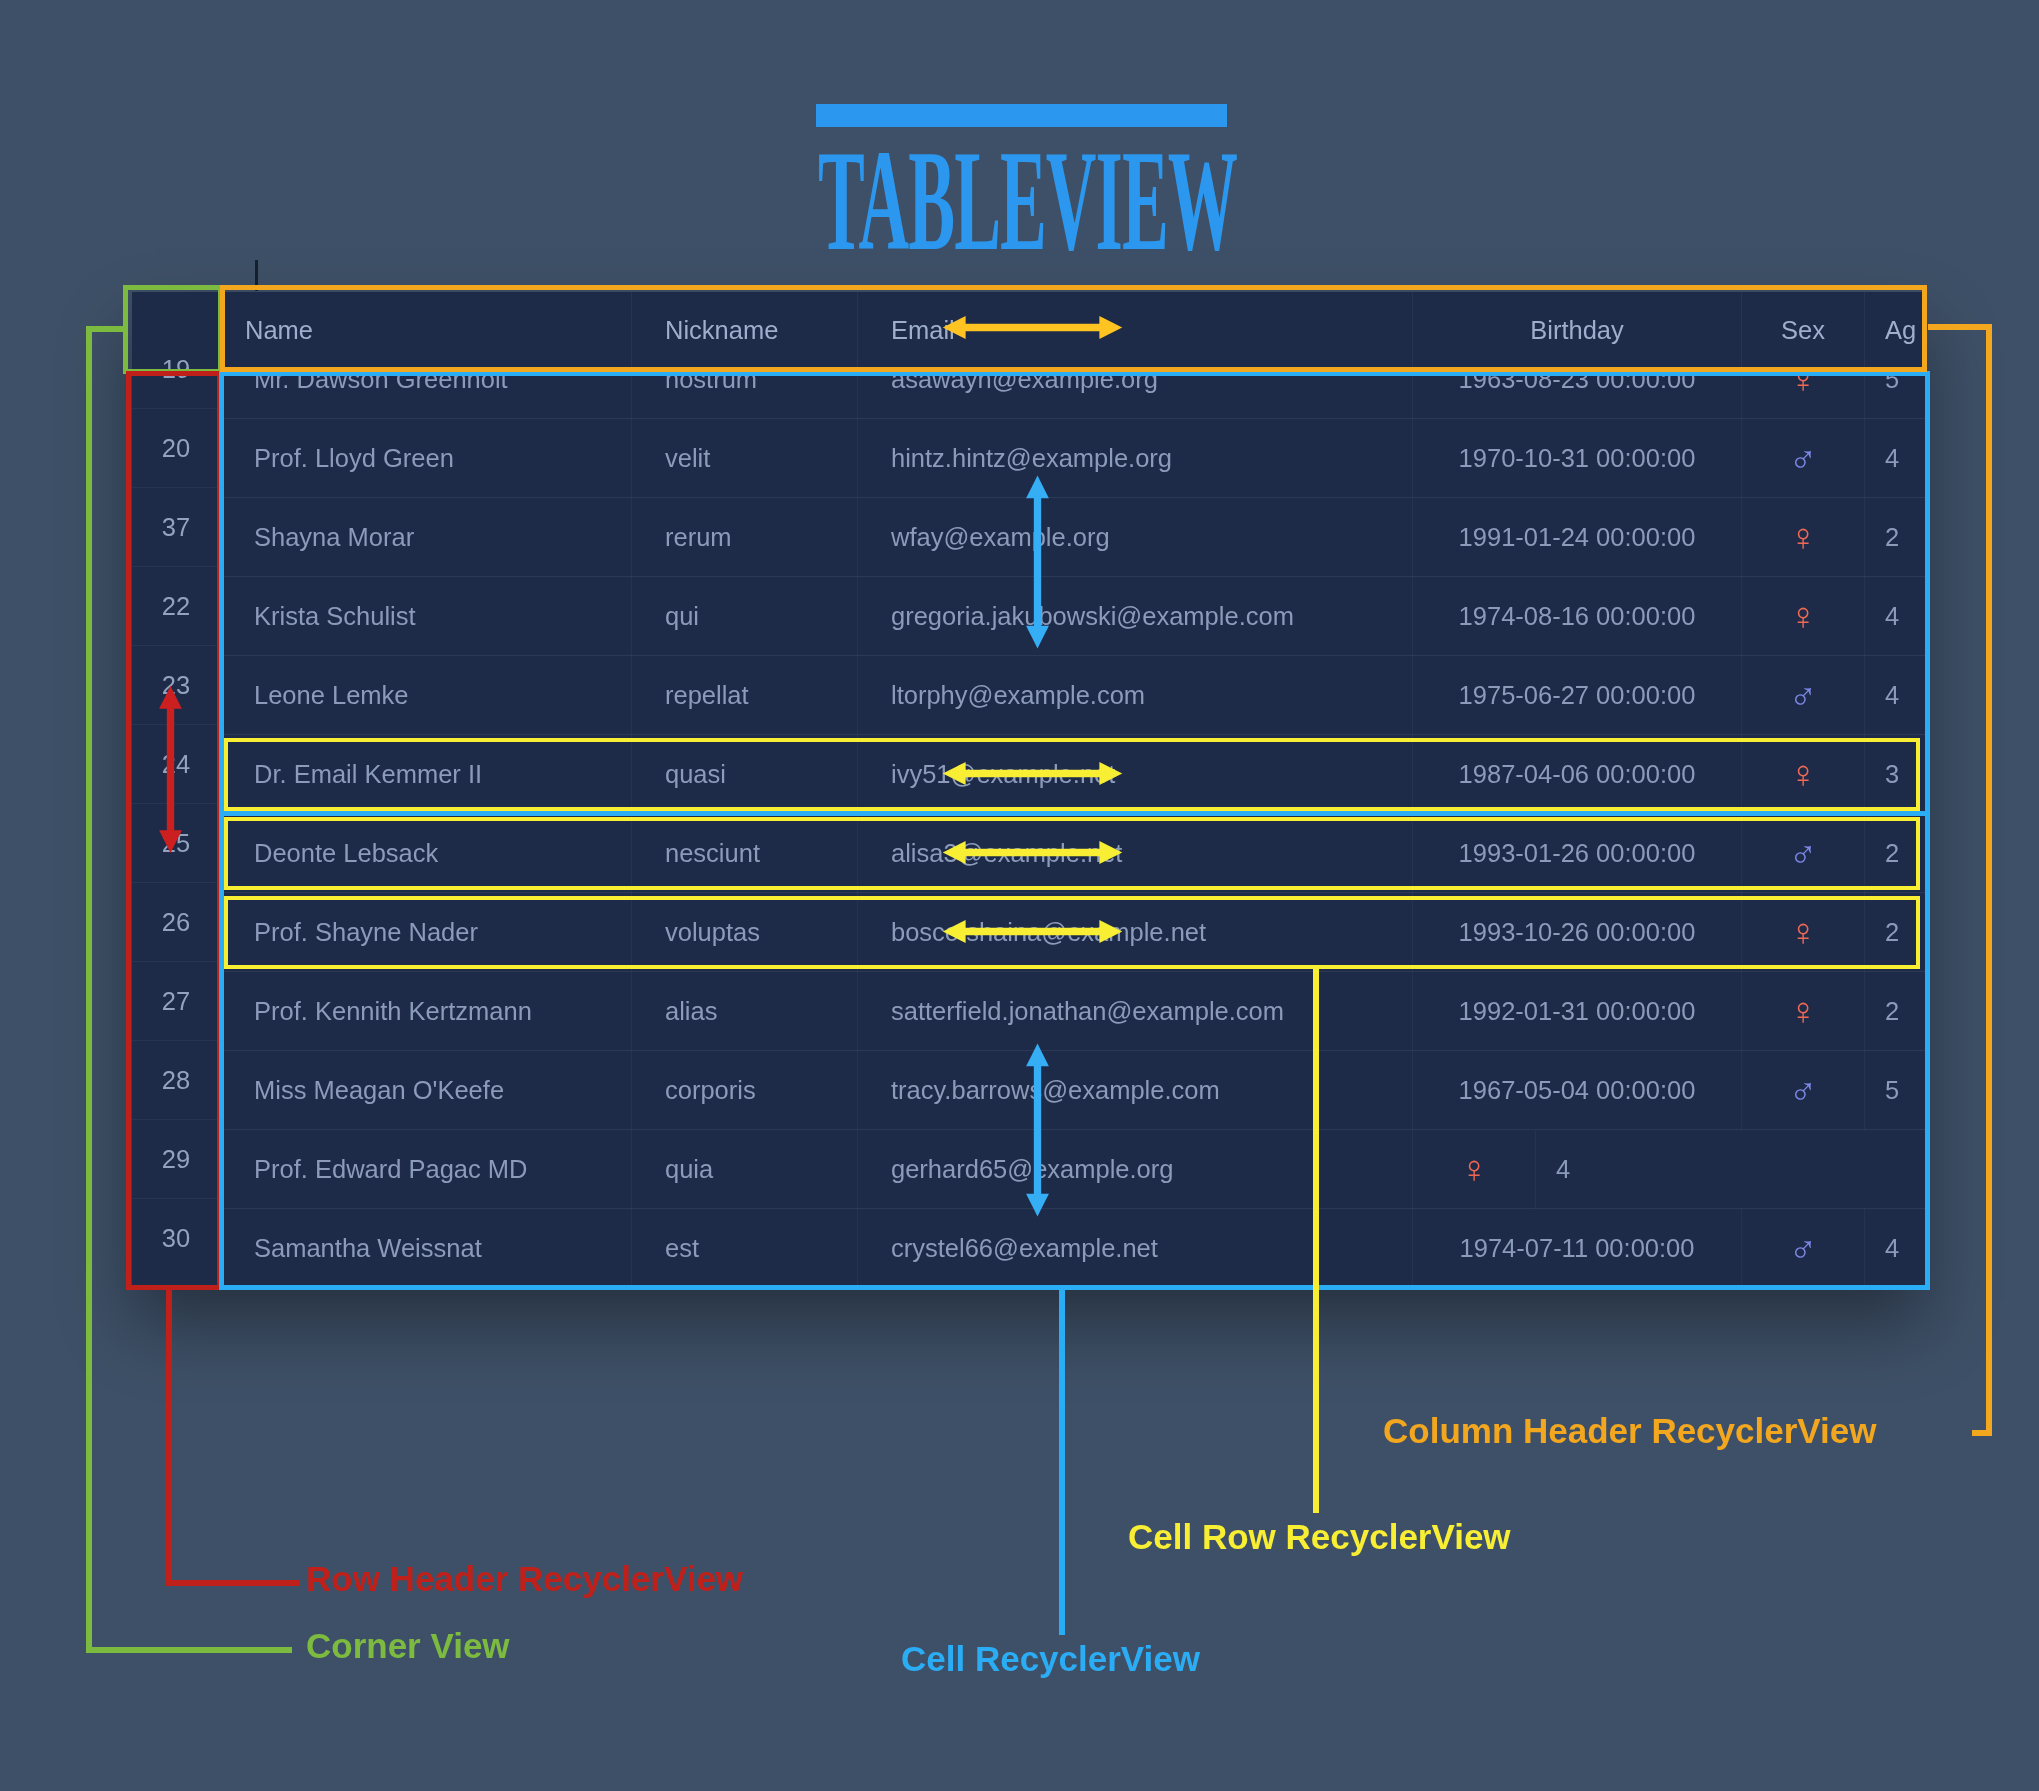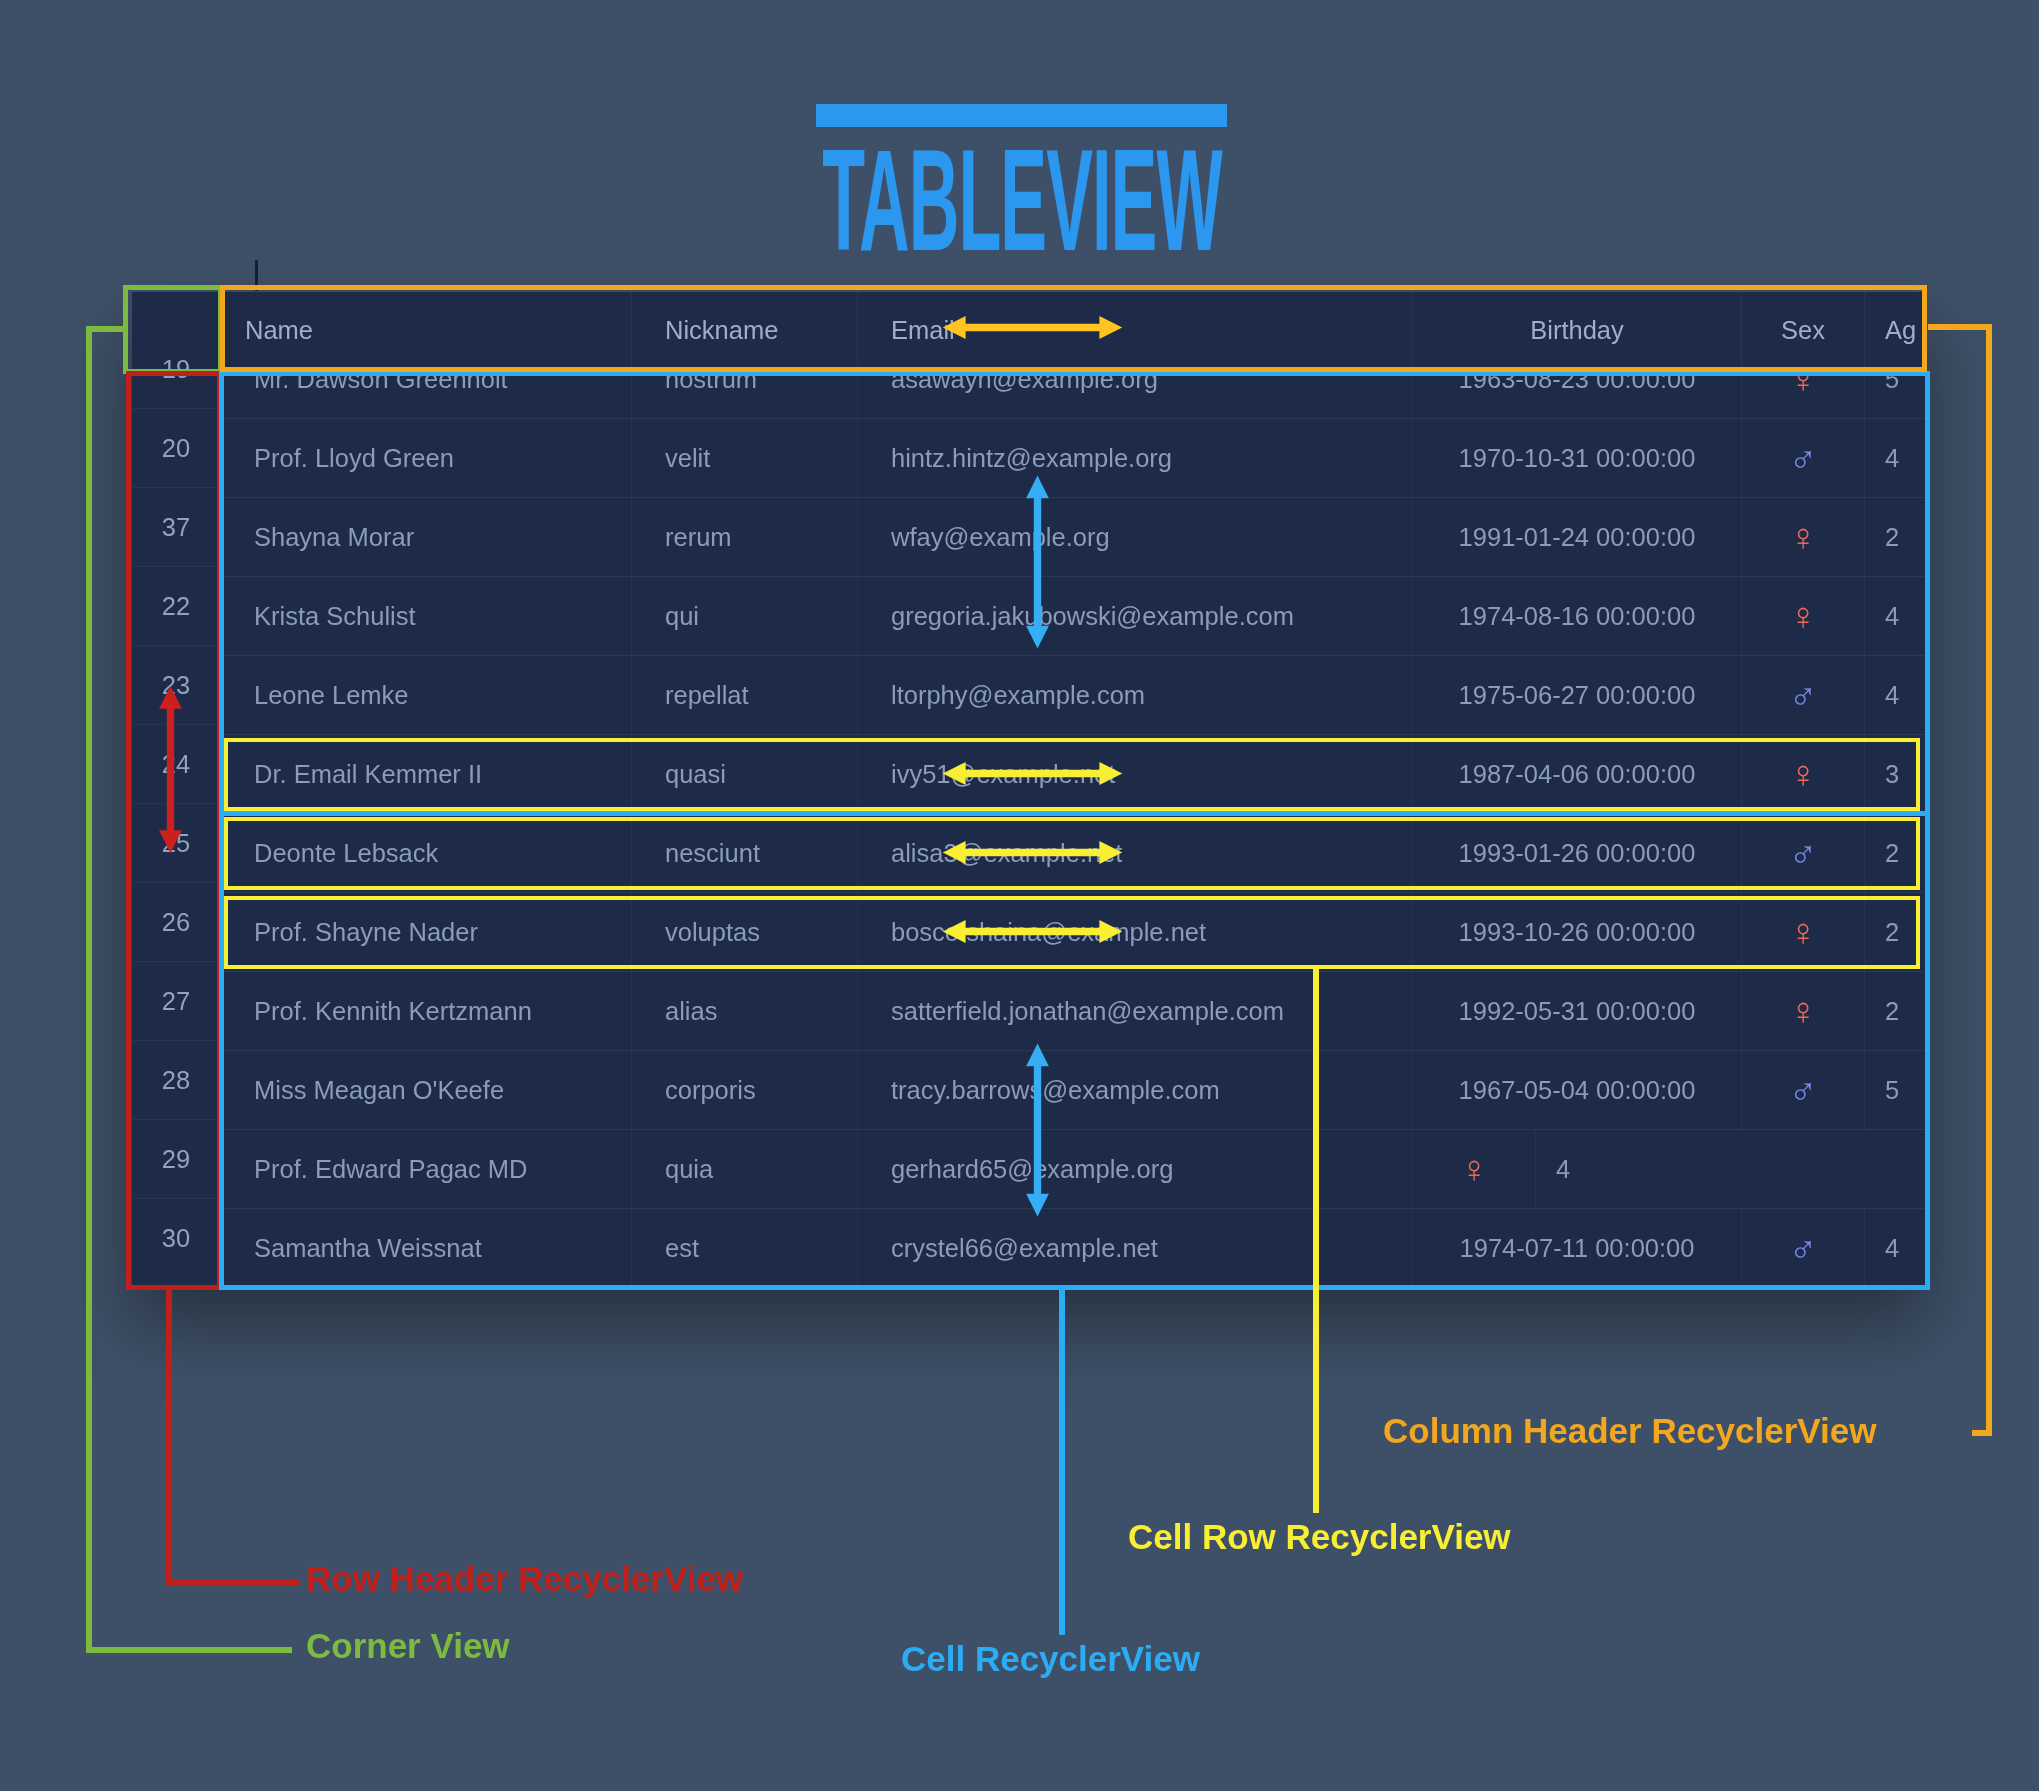--- a/index.html
+++ b/index.html
@@ -5,21 +5,21 @@
   :root{
     --green:#7cbb3f; --red:#c0201a; --orange:#f3a71e; --blue:#2badf6;
     --yellow:#f8ee33; --female:#ef6855; --male:#7d89e8; --brand:#2b97ee;
   }
   *{margin:0;padding:0;box-sizing:border-box;}
   html,body{background:#3e5067;}
   body{font-family:"Liberation Sans",sans-serif;}
   #stage{position:relative;width:2040px;height:1791px;background:#3e5067;overflow:hidden;}
 
   
-  .logo{position:absolute;left:816px;top:104px;width:411px;z-index:2;}
+  .logo{position:absolute;left:816px;top:104px;width:411px;z-index:2;font-family:Liberation Serif, serif;}
   .logo-bar{width:411px;height:23px;background:var(--brand);}
   .logo-text{
     width:716px;margin-left:-152px;text-align:center;white-space:nowrap;
     font-size:123px;font-weight:900;line-height:1.0;color:var(--brand);
     letter-spacing:-1.6px;transform:scale(0.57,1.18);transform-origin:top center;
   }
 
   
   .tableview{position:absolute;left:132px;top:292px;width:1793px;height:995px;
     background:#1d2b49;box-shadow:0 37px 66px rgba(0,0,0,.38);z-index:1;}
@@ -193,21 +193,21 @@
             <div class="cell align-left" style="width: 226px;">voluptas</div>
             <div class="cell align-left" style="width: 555px;">bosco.shaina@example.net</div>
             <div class="cell align-center" style="width: 329px;">1993-10-26 00:00:00</div>
             <div class="cell align-center sex female" style="width: 123px;">♀</div>
             <div class="cell align-left last" style="width: 59px;">2</div>
           </div>
           <div class="cell-row">
             <div class="cell align-left" style="width: 411px;">Prof. Kennith Kertzmann</div>
             <div class="cell align-left" style="width: 226px;">alias</div>
             <div class="cell align-left" style="width: 555px;">satterfield.jonathan@example.com</div>
-            <div class="cell align-center" style="width: 329px;">1992-05-31 00:00:00</div>
+            <div class="cell align-center" style="width: 329px;">1992-01-31 00:00:00</div>
             <div class="cell align-center sex female" style="width: 123px;">♀</div>
             <div class="cell align-left last" style="width: 59px;">2</div>
           </div>
           <div class="cell-row">
             <div class="cell align-left" style="width: 411px;">Miss Meagan O'Keefe</div>
             <div class="cell align-left" style="width: 226px;">corporis</div>
             <div class="cell align-left" style="width: 555px;">tracy.barrows@example.com</div>
             <div class="cell align-center" style="width: 329px;">1967-05-04 00:00:00</div>
             <div class="cell align-center sex male" style="width: 123px;">♂</div>
             <div class="cell align-left last" style="width: 59px;">5</div>

